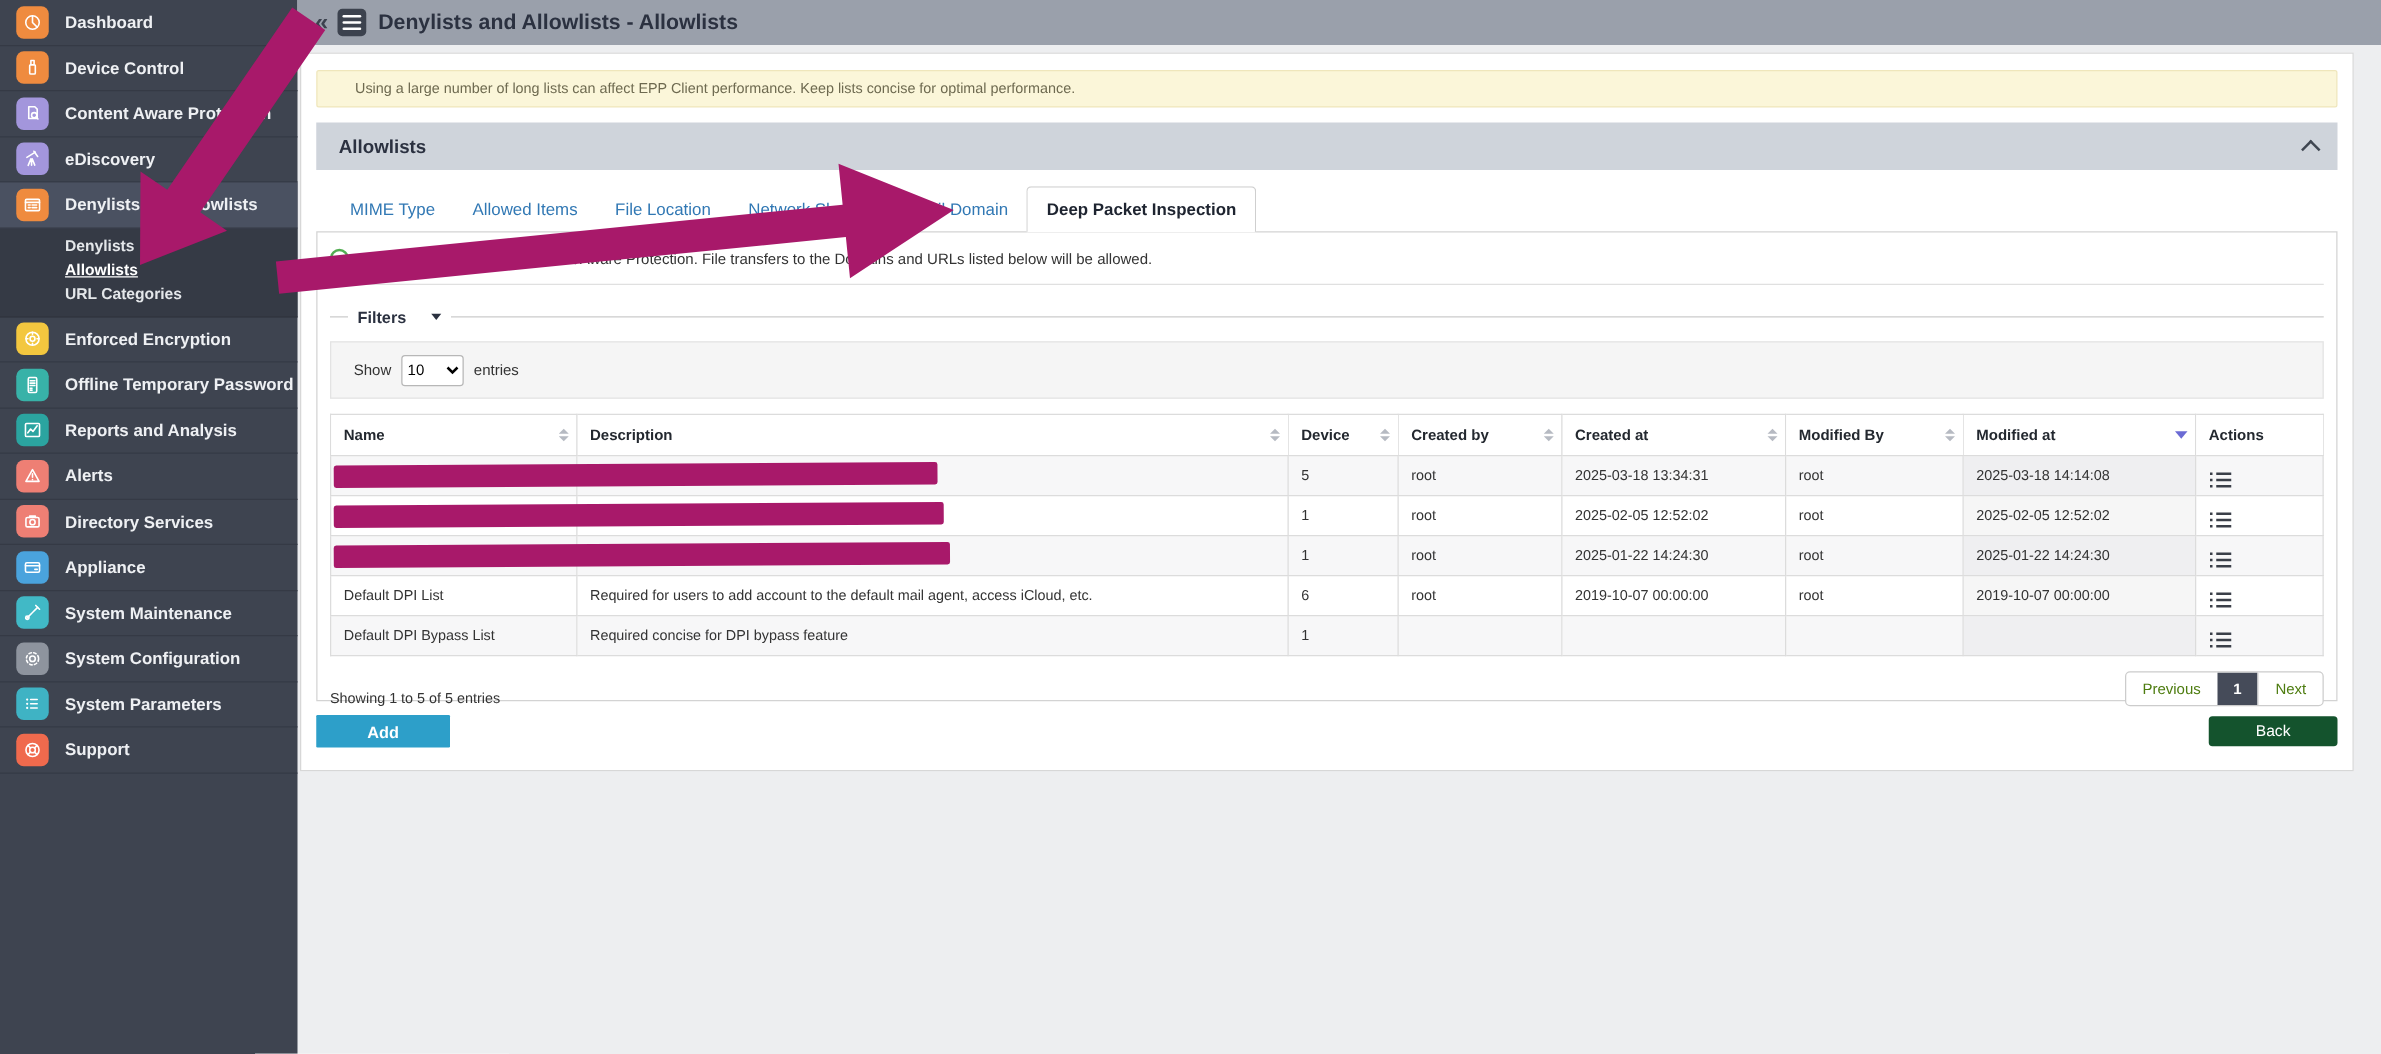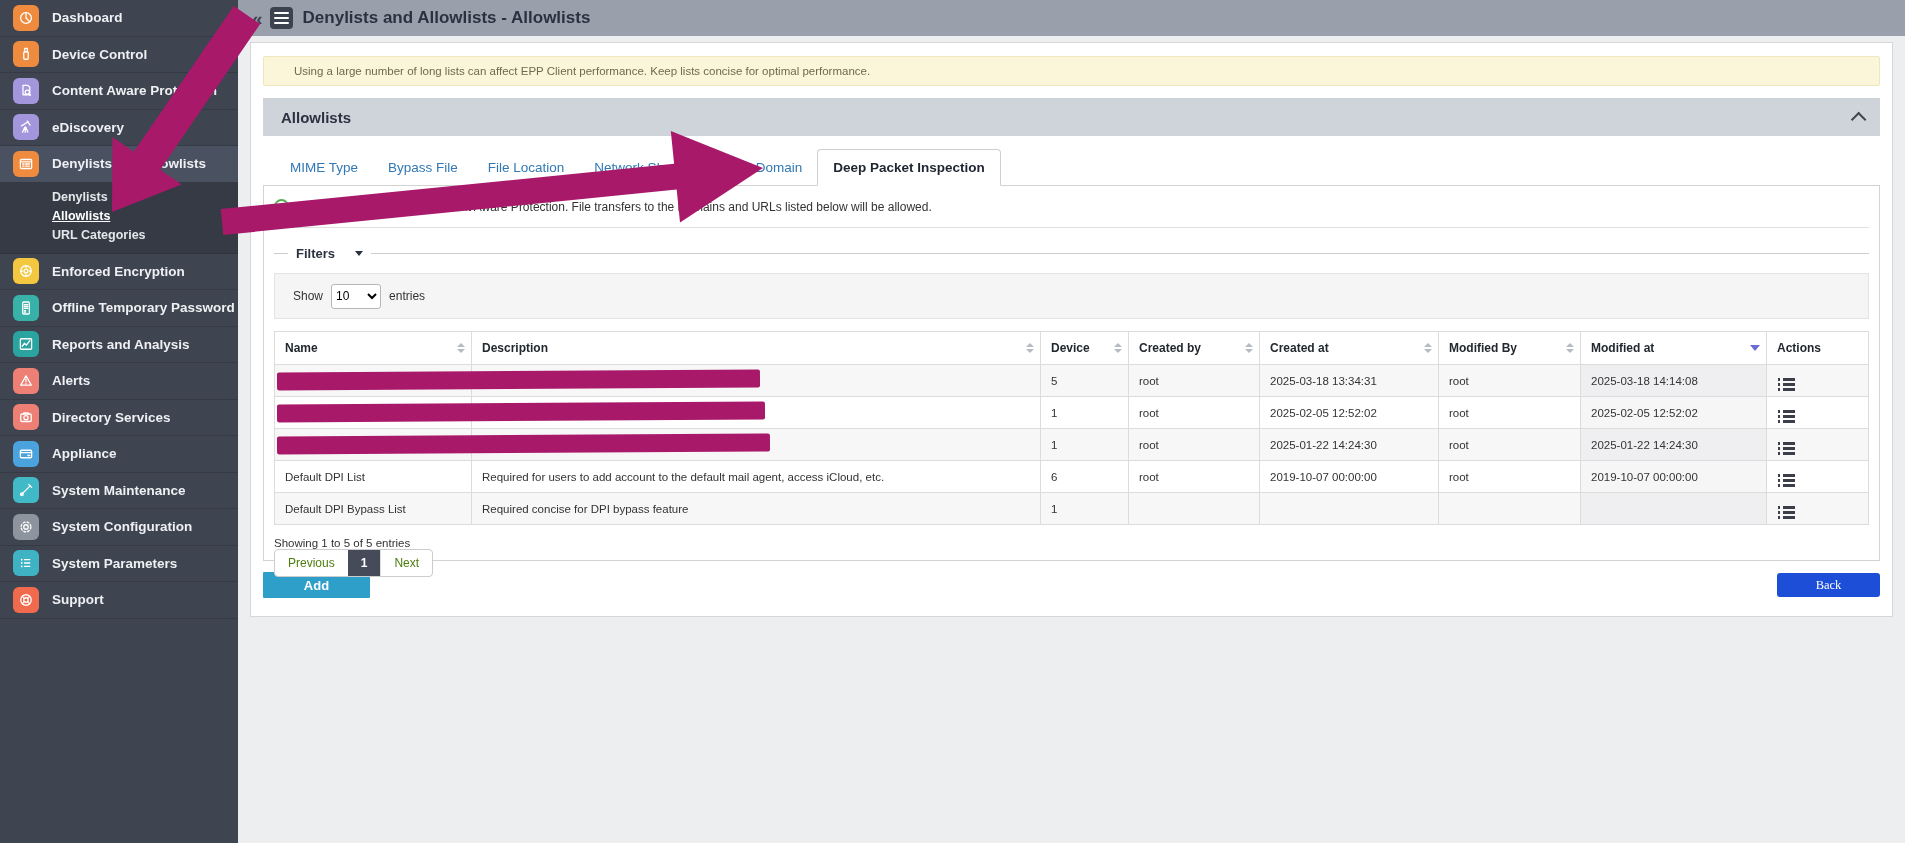--- a/index.html
+++ b/index.html
@@ -19,21 +19,21 @@
   .submenu-item.active{color:#fff;text-decoration:underline;}
   
   .topbar{position:absolute;left:238px;top:0;width:1667px;height:36px;background:#9aa0ab;display:flex;
           align-items:center;padding-left:14px;box-sizing:border-box;z-index:1;}
   .collapse-btn{color:#3c424e;font-size:19px;font-weight:700;margin-right:7px;cursor:pointer;line-height:1;}
   .title-icon{width:23px;height:22px;border-radius:4px;background:#3c424e;display:flex;flex-direction:column;
               justify-content:center;gap:3px;padding:0 4px;box-sizing:border-box;margin-right:10px;}
   .title-icon i{height:2px;background:#fff;border-radius:1px;}
   .page-title{font-size:17px;font-weight:600;color:#2b3140;}
   
-  .card{position:absolute;left:250px;top:42px;width:1643px;height:575px;background:#fff;
+  .card{position:absolute;left:240px;top:42px;width:1643px;height:575px;background:#fff;
         border:1px solid #d7d7d7;box-sizing:border-box;z-index:1;}
   .notice{margin:13px 12px 0;height:30px;background:#fbf6d9;border:1px solid #efe6bb;border-radius:2px;
           display:flex;align-items:center;padding-left:30px;font-size:11.5px;color:#6e6a50;box-sizing:border-box;}
   .panel-header{margin:12px 12px 0;height:38px;background:#cfd4db;display:flex;align-items:center;
                 justify-content:space-between;padding:0 18px;font-size:15px;font-weight:700;color:#2b3140;box-sizing:border-box;}
   .chevron-up{width:9px;height:9px;border-top:2px solid #3f4651;border-right:2px solid #3f4651;
               transform:rotate(-45deg) translateY(3px);cursor:pointer;}
   
   .tabs{margin:12px 12px 0;padding-left:12px;display:flex;align-items:flex-end;height:37px;position:relative;z-index:3;}
   .tab{padding:10px 15px;font-size:13.5px;color:#3178b4;cursor:pointer;white-space:nowrap;}
@@ -63,31 +63,31 @@
   .sort{position:absolute;right:6px;top:50%;transform:translateY(-50%);display:flex;flex-direction:column;gap:2px;}
   .sort .up{width:0;height:0;border-left:4px solid transparent;border-right:4px solid transparent;border-bottom:4px solid #b6bac2;}
   .sort .dn{width:0;height:0;border-left:4px solid transparent;border-right:4px solid transparent;border-top:4px solid #b6bac2;}
   .sort .dn.active{border-left-width:5px;border-right-width:5px;border-top:6px solid #6b6bd4;}
   .actions-icon{display:inline-flex;flex-direction:column;gap:2.5px;padding-left:6px;cursor:pointer;}
   .actions-icon i{display:block;width:12px;height:2.5px;background:#3a3f48;position:relative;}
   .actions-icon i::before{content:'';position:absolute;left:-5.5px;top:0;width:2.5px;height:2.5px;background:#3a3f48;}
   .redaction{position:absolute;left:3px;height:18px;background:linear-gradient(180deg,#b3206f,#a2165f);
              border-radius:2px;transform:rotate(-0.35deg);z-index:5;}
   
-  .table-footer{margin:12px 10px 0;display:flex;justify-content:space-between;align-items:flex-start;flex-direction:column;}
+  .table-footer{margin:12px 10px 0;display:flex;justify-content:space-between;align-items:flex-end;}
   .showing{font-size:11.5px;color:#333;}
   .pager{display:flex;border:1px solid #ccc;border-radius:4px;overflow:hidden;background:#fff;}
   .pg{padding:6px 13px;font-size:12px;color:#4d7c0f;cursor:pointer;}
   .pg + .pg{border-left:1px solid #ddd;}
   .pg.current{background:#454b59;color:#fff;font-weight:700;border-left:none;}
   .actions-row{position:absolute;left:12px;right:12px;top:529px;display:flex;justify-content:space-between;align-items:center;}
   .btn-add{width:107px;height:26px;background:#2d9fc9;color:#fff;font-weight:700;font-size:13px;border:none;
            border-radius:1px;cursor:pointer;font-family:"Liberation Sans",sans-serif;}
-  .btn-back{width:103px;height:24px;background:#1d4ed8;color:#fff;font-size:12.5px;border:none;border-radius:3px;
-            cursor:pointer;font-family:Liberation Serif, serif;}
+  .btn-back{width:103px;height:24px;background:#14532d;color:#fff;font-size:12.5px;border:none;border-radius:3px;
+            cursor:pointer;font-family:Liberation Sans, sans-serif;}
   
   .overlay{position:absolute;left:0;top:0;z-index:100;pointer-events:none;}
 </style>
 </head>
 <body>
 
 <div class="sidebar">
   <div>
       <div class="nav-item">
         <span class="nav-icon" style="background:#ef8b3f">
@@ -256,21 +256,21 @@
     <span>Using a large number of long lists can affect EPP Client performance. Keep lists concise for optimal performance.</span>
   </div>
 
   <div class="panel-header">
     <span>Allowlists</span>
     <span class="chevron-up"></span>
   </div>
 
   <div class="tabs">
       <div class="tab">MIME Type</div>
-      <div class="tab">Bypass File</div>
+      <div class="tab">Allowed Items</div>
       <div class="tab">File Location</div>
       <div class="tab">Network Share</div>
       <div class="tab">E-mail Domain</div>
       <div class="tab active">Deep Packet Inspection</div>
     </div>
 
   <div class="tab-content">
     <div class="desc-row">
       <span class="info-ring"></span>
       <span class="desc-text">available for Content Aware Protection. File transfers to the Domains and URLs listed below will be allowed.</span>

